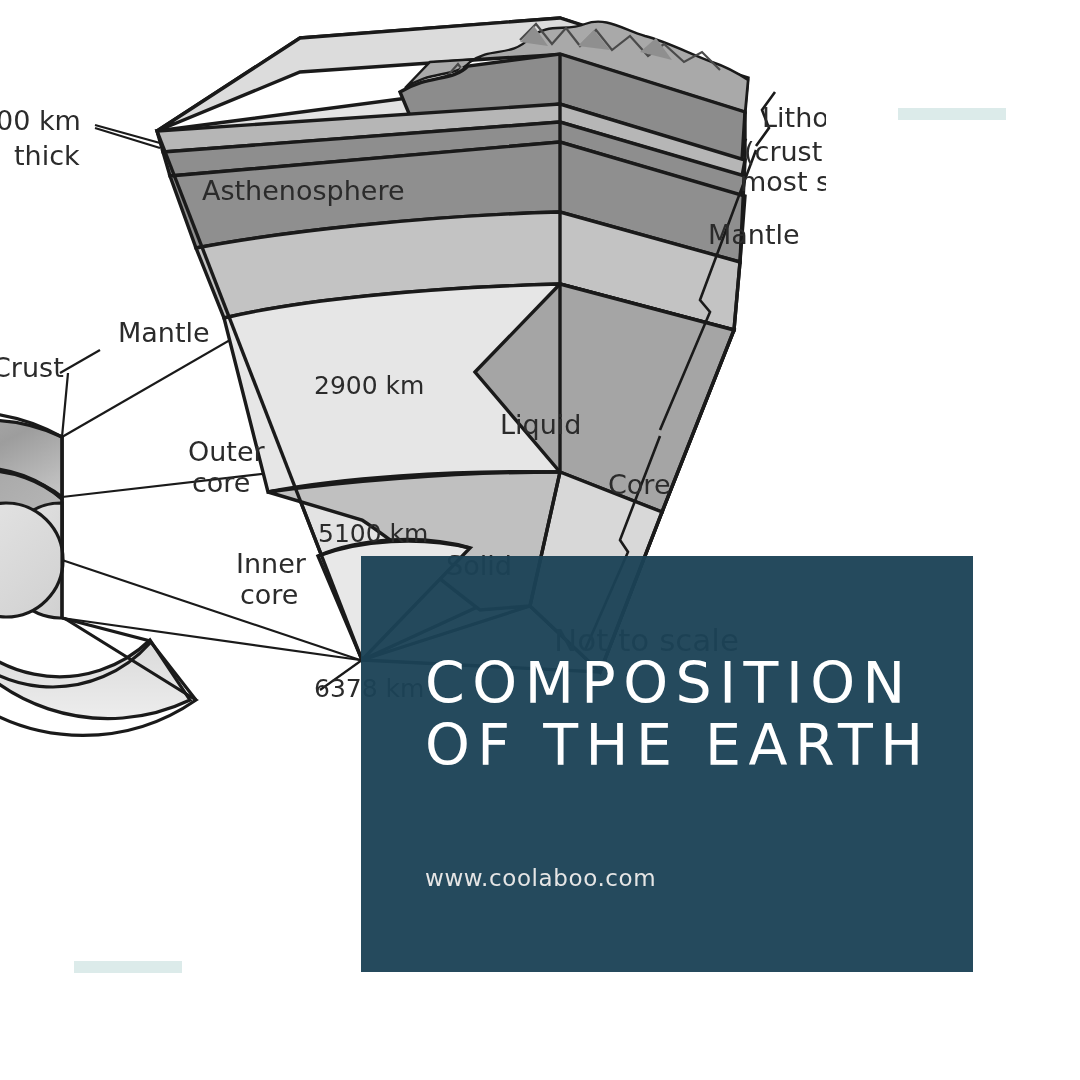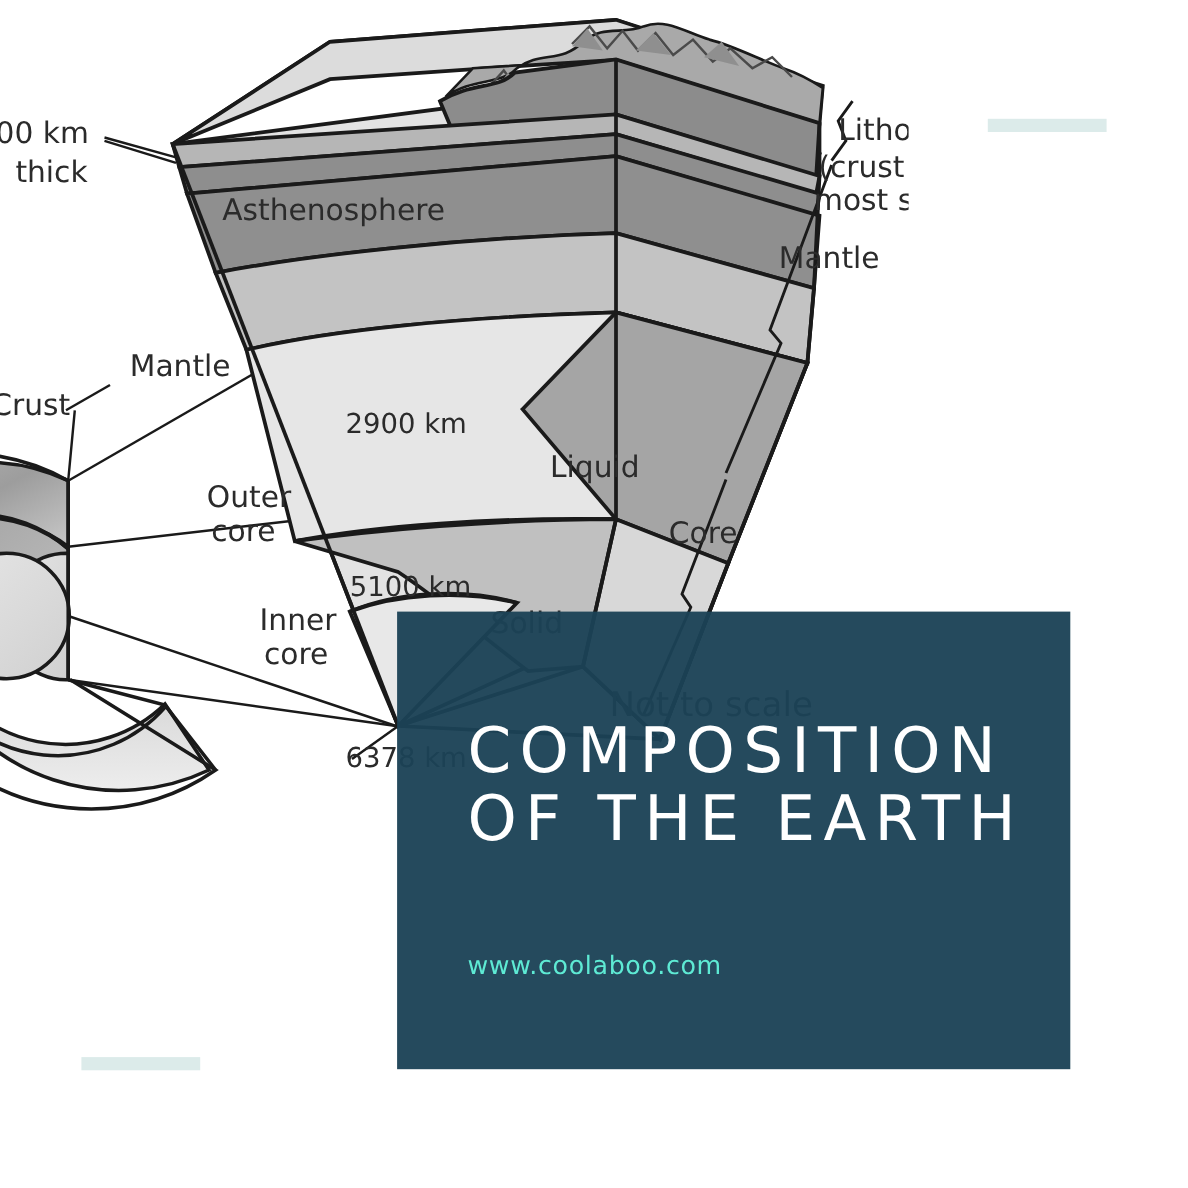--- a/index.html
+++ b/index.html
@@ -28,21 +28,21 @@
     color:#ffffff;
     font-size:57px;
     line-height:62px;
     letter-spacing:7.5px;
     font-weight:400;
     white-space:nowrap;
     font-family:"DejaVu Sans","Liberation Sans",sans-serif;
   }
   #site-url{
     position:absolute;left:64px;top:309px;
-    color:#5eead4;font-size:23px;letter-spacing:0.6px;
+    color:#e5e5e5;font-size:23px;letter-spacing:0.6px;
     font-family:"DejaVu Sans","Liberation Sans",sans-serif;
   }
 
   
   .lbl{font-family:"DejaVu Sans","Liberation Sans",sans-serif;fill:#2b2b2b;font-size:27px;}
   .lbl-s{font-family:"DejaVu Sans","Liberation Sans",sans-serif;fill:#2b2b2b;font-size:25px;}
   .lbl-nts{font-family:"DejaVu Sans","Liberation Sans",sans-serif;fill:#3c3c3c;font-size:31px;}
 </style>
 </head>
 <body>

